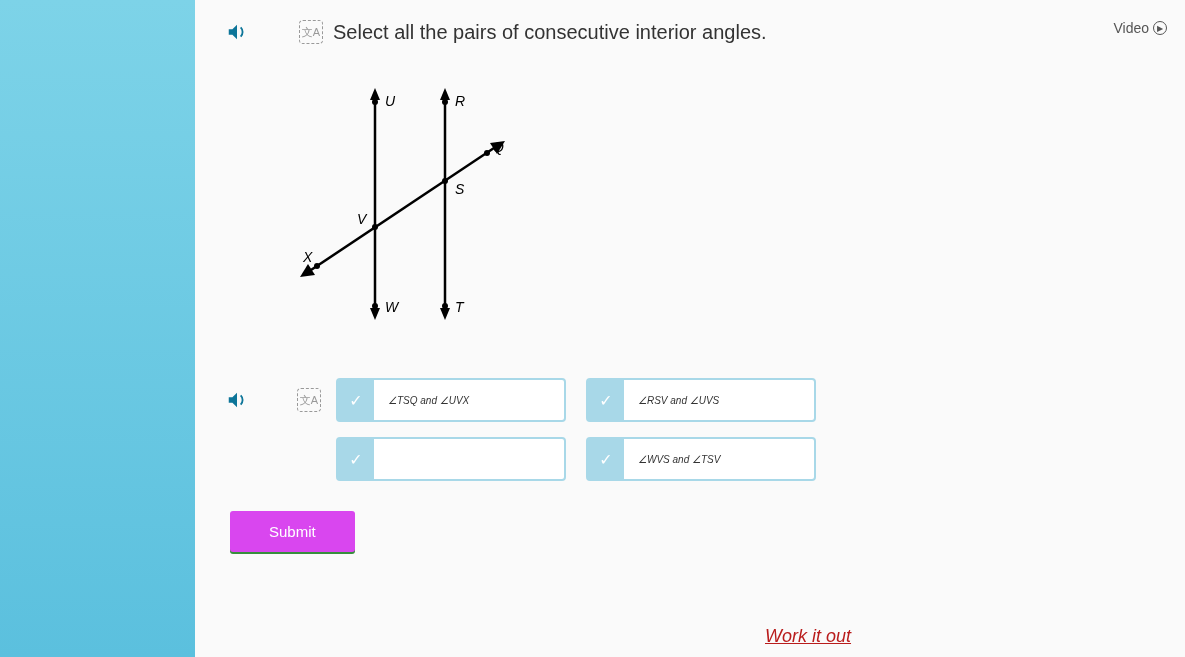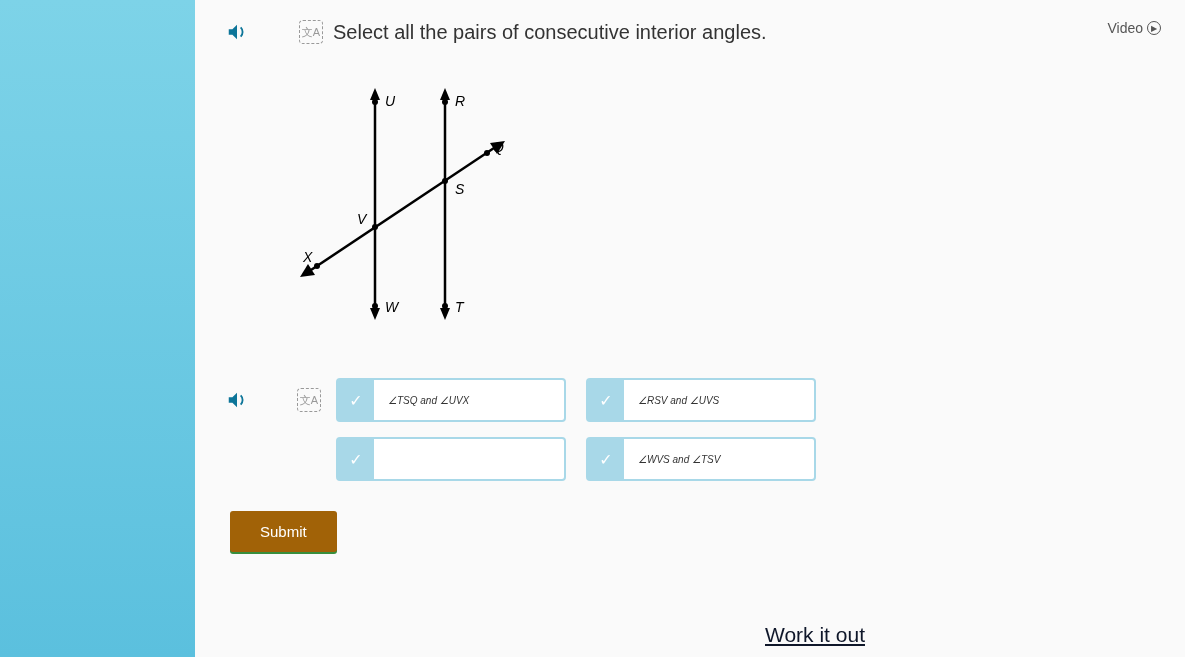--- a/index.html
+++ b/index.html
@@ -22,21 +22,21 @@
     }
     .main {
       flex: 1;
       background: #fafafa;
       padding: 20px 30px;
       position: relative;
     }
     .video-link {
       position: absolute;
       top: 20px;
-      right: 24px;
+      right: 18px;
       color: #555;
       font-size: 14px;
       display: flex;
       align-items: center;
       gap: 4px;
     }
     .question-row {
       display: flex;
       align-items: center;
       gap: 10px;
@@ -129,38 +129,39 @@
     .option-label {
       flex: 1;
       display: flex;
       align-items: center;
       padding: 0 14px;
       font-size: 10px;
       color: #333;
       font-style: italic;
     }
     .submit-btn {
-      background: #a16207;
+      background: #d946ef;
       color: #fff;
       border: none;
-      padding: 12px 30px;
+      padding: 12px 39px;
       font-size: 15px;
       border-radius: 3px;
       cursor: pointer;
       margin-left: 5px;
       box-shadow: 0 2px 0 #388e3c;
     }
     .work-it-out {
       position: absolute;
       bottom: 10px;
       left: 570px;
-      color: #0f172a;
-      font-size: 21px;
+      color: #b91c1c;
+      font-size: 18px;
       text-decoration: underline;
       cursor: pointer;
+      font-style: italic;
     }
     .play-icon {
       width: 14px;
       height: 14px;
       border: 1px solid #555;
       border-radius: 50%;
       display: inline-flex;
       align-items: center;
       justify-content: center;
       font-size: 8px;

